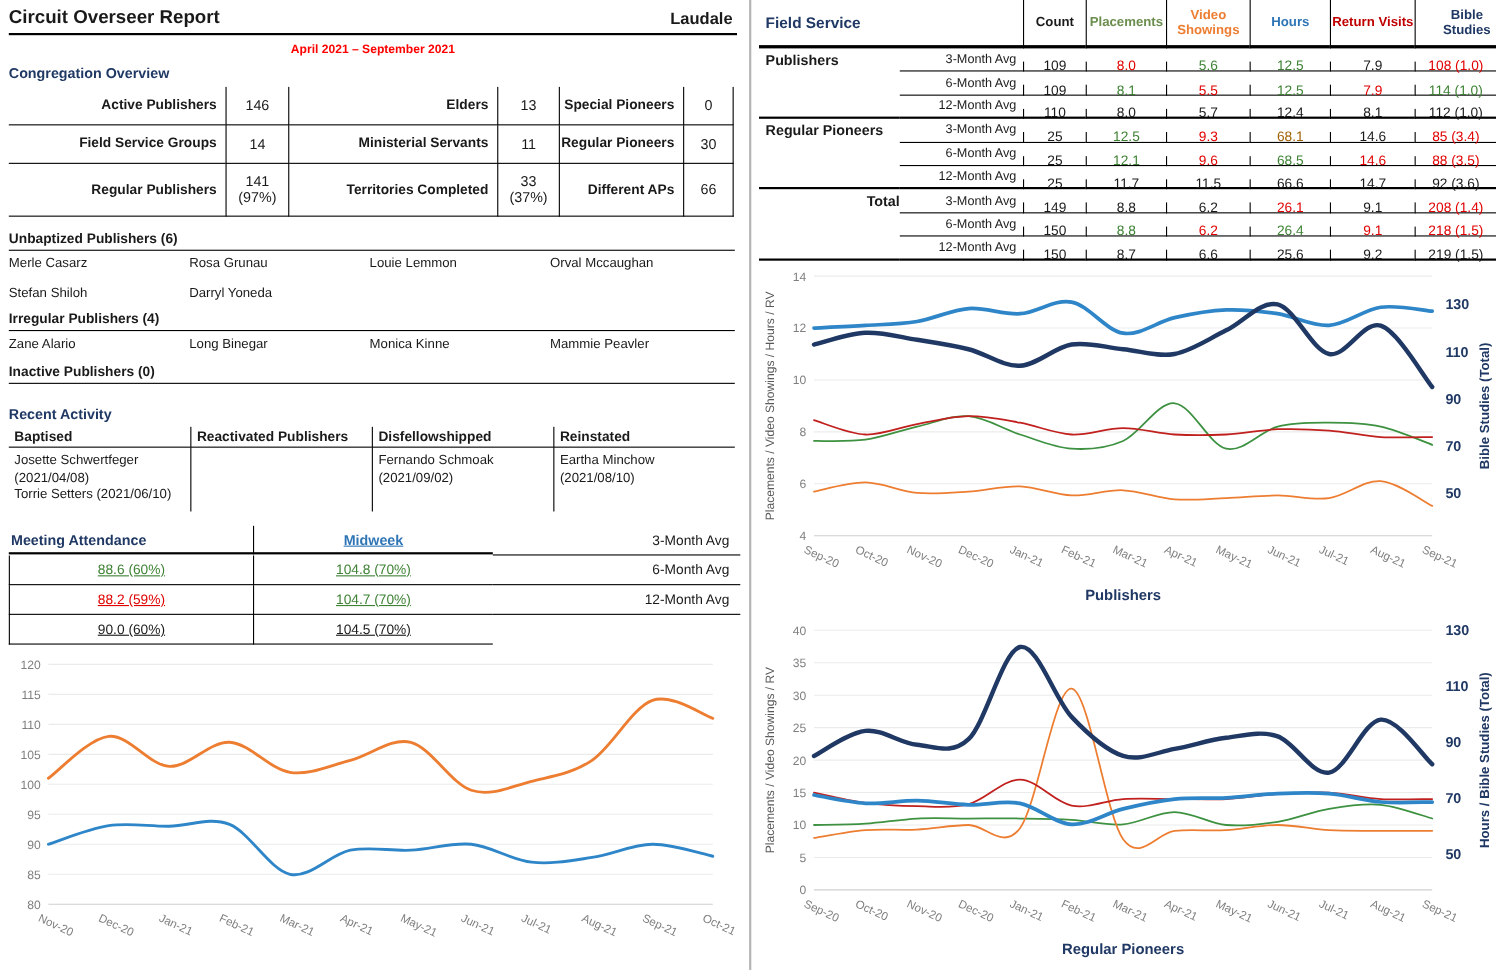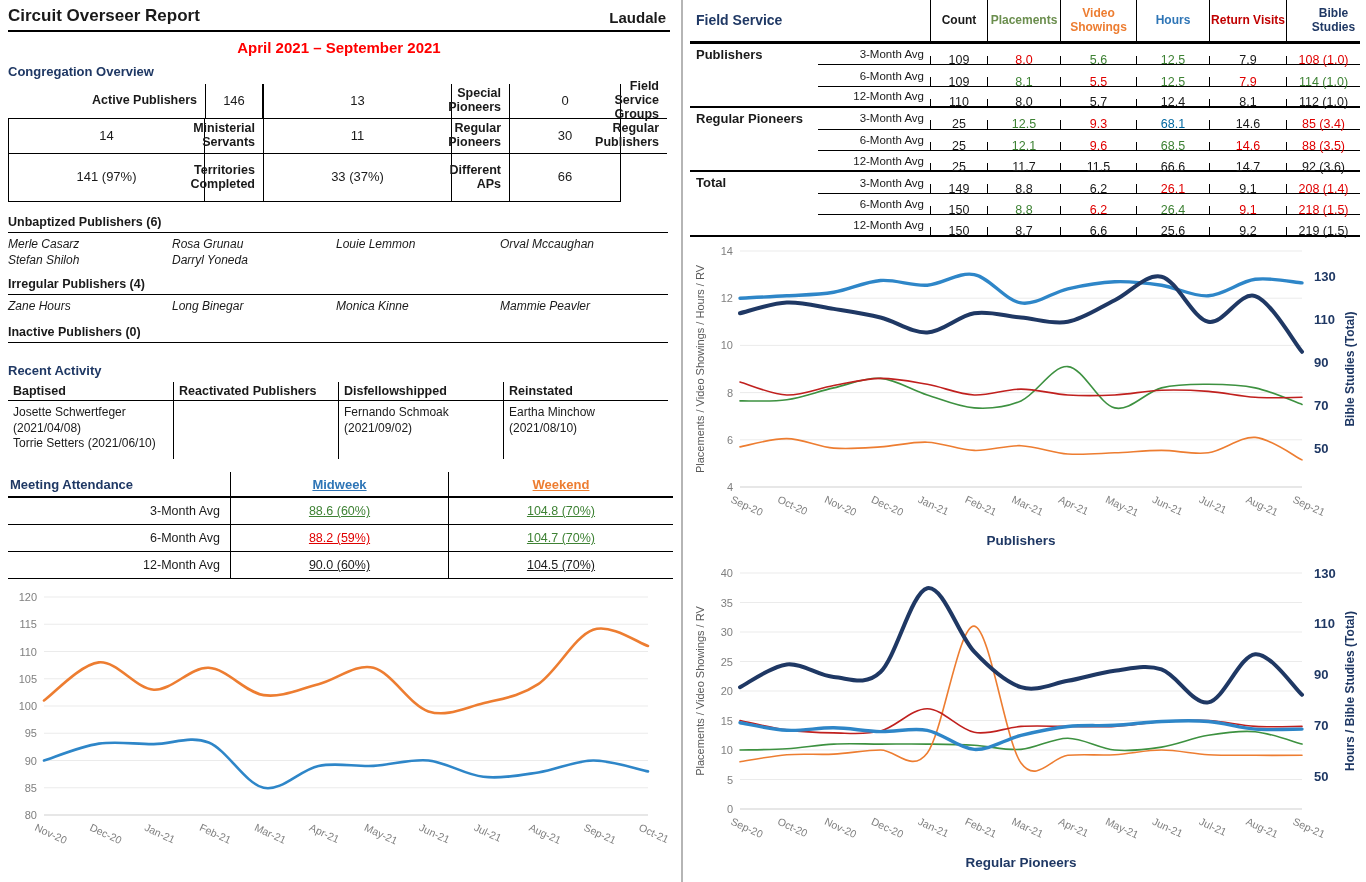--- a/index.html
+++ b/index.html
@@ -6,33 +6,33 @@
   body{width:1366px;height:882px;position:relative;background:#fff;overflow:hidden;
        font-family:"Liberation Sans",sans-serif;color:#1a1a1a;}
   .divider{position:absolute;left:681px;top:0;width:2px;height:882px;background:#b5b5b5;}
   .left{position:absolute;left:0;top:0;width:674px;height:882px;padding:6px 4px 0 8px;box-sizing:border-box;}
   .right{position:absolute;left:690px;top:0;width:676px;height:882px;}
 
   .titlebar{display:flex;justify-content:space-between;align-items:flex-end;border-bottom:2.5px solid #000;
             padding-bottom:4px;width:662px;}
   .title{font-size:17px;font-weight:bold;}
   .congname{font-size:15px;font-weight:bold;padding-right:4px;}
-  .daterange{text-align:center;font-weight:bold;font-size:15px;margin-top:7px;width:662px;}
+  .daterange{text-align:center;font-weight:bold;font-size:11px;margin-top:7px;width:662px;}
   .sect{font-weight:bold;font-size:13px;margin-top:8px;}
 
   .ov-grid{margin-top:5px;display:grid;grid-template-columns:197px 58px 189px 57px 112px 46px;
            grid-template-rows:35px 35px 48px;width:659px;}
   .ov-label{border-bottom:1.5px solid #000;display:flex;align-items:center;justify-content:flex-end;
             padding-right:8px;font-weight:bold;font-size:12.5px;text-align:right;line-height:1.1;}
   .ov-val{border-style:solid;border-color:#000;border-width:0 1.5px 1.5px 1.5px;display:flex;align-items:center;
           justify-content:center;text-align:center;font-size:13px;line-height:1.15;padding:0 2px;}
 
   .plist{margin-top:13px;width:660px;}
   .plist-h{font-weight:bold;font-size:12.5px;border-bottom:1.5px solid #000;padding-bottom:3px;}
-  .plist-names{display:grid;grid-template-columns:repeat(4,164px);padding-top:4px;row-gap:2px;font-size:12px;font-style:italic;}
+  .plist-names{display:grid;grid-template-columns:repeat(4,164px);padding-top:4px;row-gap:13px;font-size:12px;}
   .mt10{margin-top:10px;} .mt12{margin-top:12px;}
 
   .act-grid{margin-top:4px;display:grid;grid-template-columns:repeat(4,165px);width:660px;}
   .act-h{font-weight:bold;font-size:12.5px;border-bottom:1.5px solid #000;padding:2px 5px;box-sizing:border-box;}
   .act-c{font-size:12px;padding:4px 5px;min-height:58px;line-height:1.3;box-sizing:border-box;}
   .bl{border-left:1px solid #000;}
 
   .att-grid{margin-top:13px;display:grid;grid-template-columns:222px 218px 225px;width:665px;}
   .att-h{border-bottom:2px solid #000;height:26px;display:flex;align-items:center;font-weight:bold;font-size:13px;box-sizing:border-box;}
   .att-h-first{padding-left:2px;}
@@ -45,38 +45,39 @@
            grid-template-rows:44px repeat(9,21.4px);width:670px;}
   .fs-h{font-weight:bold;font-size:12px;display:flex;align-items:center;justify-content:center;text-align:center;
         border-bottom:3px solid #000;line-height:1.15;box-sizing:border-box;}
   .fs-title{justify-content:flex-start;font-size:14px;padding-left:6px;grid-column:span 2;}
   .fs-sec{grid-row:span 3;font-weight:bold;font-size:13px;padding:3px 0 0 6px;box-sizing:border-box;}
   .fs-rl{font-size:11.5px;display:flex;align-items:center;justify-content:flex-end;padding-right:6px;box-sizing:border-box;}
   .fs-v{font-size:12.5px;display:flex;align-items:center;justify-content:center;box-sizing:border-box;margin-top:12px;}
   .bl1{border-left:1px solid #000;}
   .rsep{border-bottom:1px solid #000;}
   .secend{border-bottom:2.5px solid #000;}
-  .tblend{border-bottom:2px solid #000;}
+  .tblend{border-bottom:2px solid #000;text-align:right;}
 
   svg{font-family:"Liberation Sans",sans-serif;display:block;}
   .chart-wrap{margin-top:4px;}
 </style>
 </head>
 <body>
 
 <div class="left">
   <div class="titlebar">
     <span class="title">Circuit Overseer Report</span>
     <span class="congname">Laudale</span>
   </div>
   <div class="daterange" style="color: rgb(255, 0, 0);">April 2021 – September 2021</div>
   <div class="sect" style="color: rgb(31, 56, 100);">Congregation Overview</div>
   <div class="ov-grid" id="ov-grid">
       <div class="ov-label">Active Publishers</div>
       <div class="ov-val">146</div>
+      <div class="ov-label">Elders</div>
       <div class="ov-val">13</div>
       <div class="ov-label">Special Pioneers</div>
       <div class="ov-val">0</div>
       <div class="ov-label">Field Service Groups</div>
       <div class="ov-val">14</div>
       <div class="ov-label">Ministerial Servants</div>
       <div class="ov-val">11</div>
       <div class="ov-label">Regular Pioneers</div>
       <div class="ov-val">30</div>
       <div class="ov-label">Regular Publishers</div>
@@ -94,21 +95,21 @@
           <div>Rosa Grunau</div>
           <div>Louie Lemmon</div>
           <div>Orval Mccaughan</div>
           <div>Stefan Shiloh</div>
           <div>Darryl Yoneda</div>
         </div>
       </div>
       <div class="plist mt10">
         <div class="plist-h">Irregular Publishers (4)</div>
         <div class="plist-names">
-          <div>Zane Hours</div>
+          <div>Zane Alario</div>
           <div>Long Binegar</div>
           <div>Monica Kinne</div>
           <div>Mammie Peavler</div>
         </div>
       </div>
       <div class="plist mt12">
         <div class="plist-h">Inactive Publishers (0)</div>
         <div class="plist-names"></div>
       </div>
     </div>
@@ -126,21 +127,20 @@
       <div class="act-c bl">
         <div>Fernando Schmoak (2021/09/02)</div>
       </div>
       <div class="act-c bl">
         <div>Eartha Minchow (2021/08/10)</div>
       </div>
     </div>
   <div class="att-grid" id="att-grid">
       <div class="att-h att-h-first" style="color: rgb(31, 56, 100);">Meeting Attendance</div>
       <div class="att-h att-ctr bl2" style="color: rgb(46, 117, 182);">Midweek</div>
-      <div class="att-h att-ctr bl2" style="color: rgb(237, 125, 49);">Weekend</div>
       <div class="att-cell att-lab">3-Month Avg</div>
       <div class="att-cell att-ctr bl2" style="color: rgb(62, 130, 52);">88.6 (60%)</div>
       <div class="att-cell att-ctr bl2" style="color: rgb(62, 130, 52);">104.8 (70%)</div>
       <div class="att-cell att-lab">6-Month Avg</div>
       <div class="att-cell att-ctr bl2" style="color: rgb(224, 0, 0);">88.2 (59%)</div>
       <div class="att-cell att-ctr bl2" style="color: rgb(62, 130, 52);">104.7 (70%)</div>
       <div class="att-cell att-lab">12-Month Avg</div>
       <div class="att-cell att-ctr bl2" style="color: rgb(26, 26, 26);">90.0 (60%)</div>
       <div class="att-cell att-ctr bl2" style="color: rgb(26, 26, 26);">104.5 (70%)</div>
     </div>
@@ -213,21 +213,21 @@
       <div class="fs-v bl1 secend" style="color: rgb(26, 26, 26);">8.0</div>
       <div class="fs-v bl1 secend" style="color: rgb(26, 26, 26);">5.7</div>
       <div class="fs-v bl1 secend" style="color: rgb(26, 26, 26);">12.4</div>
       <div class="fs-v bl1 secend" style="color: rgb(26, 26, 26);">8.1</div>
       <div class="fs-v bl1 secend" style="color: rgb(26, 26, 26);">112 (1.0)</div>
       <div class="fs-sec secend">Regular Pioneers</div>
       <div class="fs-rl rsep">3-Month Avg</div>
       <div class="fs-v bl1 rsep" style="color: rgb(26, 26, 26);">25</div>
       <div class="fs-v bl1 rsep" style="color: rgb(62, 130, 52);">12.5</div>
       <div class="fs-v bl1 rsep" style="color: rgb(224, 0, 0);">9.3</div>
-      <div class="fs-v bl1 rsep" style="color: #0369a1;">68.1</div>
+      <div class="fs-v bl1 rsep" style="color: #a16207;">68.1</div>
       <div class="fs-v bl1 rsep" style="color: rgb(26, 26, 26);">14.6</div>
       <div class="fs-v bl1 rsep" style="color: rgb(224, 0, 0);">85 (3.4)</div>
       <div class="fs-rl rsep">6-Month Avg</div>
       <div class="fs-v bl1 rsep" style="color: rgb(26, 26, 26);">25</div>
       <div class="fs-v bl1 rsep" style="color: rgb(62, 130, 52);">12.1</div>
       <div class="fs-v bl1 rsep" style="color: rgb(224, 0, 0);">9.6</div>
       <div class="fs-v bl1 rsep" style="color: rgb(62, 130, 52);">68.5</div>
       <div class="fs-v bl1 rsep" style="color: rgb(224, 0, 0);">14.6</div>
       <div class="fs-v bl1 rsep" style="color: rgb(224, 0, 0);">88 (3.5)</div>
       <div class="fs-rl secend">12-Month Avg</div>

